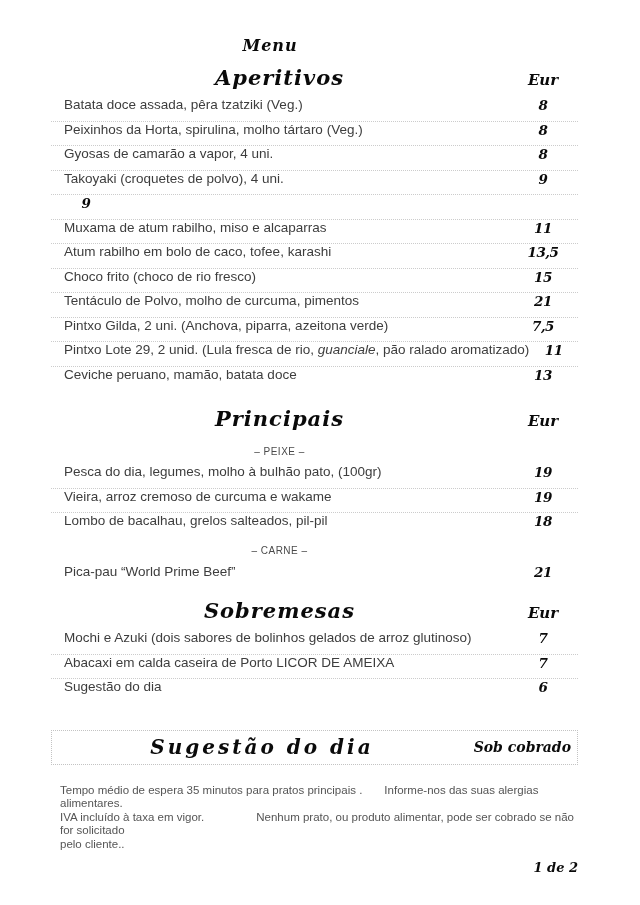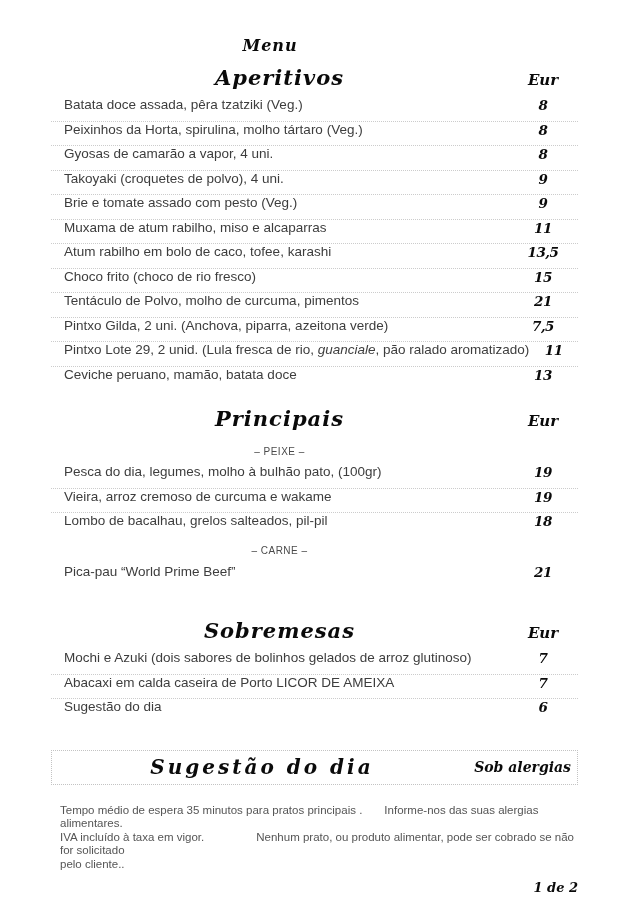--- a/index.html
+++ b/index.html
@@ -47,21 +47,21 @@
     font-weight:bold; font-style:italic;
     font-size:13.5px; color:#0a0a0a;
     letter-spacing:-0.5px;
   }
 
   .subhead { display:flex; align-items:center; height:26px; }
   .subhead-label { flex:1; text-align:center; font-size:10px; color:#4a4a4a; letter-spacing:0.5px; }
   .subhead-spacer { width:70px; }
 
   .gap-principais { margin-top:15px; }
-  .gap-sobremesas { margin-top:30px; }
+  .gap-sobremesas { margin-top:10px; }
 
   .suggestion-box {
     margin-top:26px;
     border:1.5px dotted #c3c3c3;
     height:35px;
     display:flex; align-items:center;
   }
   .box-title {
     flex:1; text-align:center;
     font-family:"DejaVu Serif", serif;
@@ -112,21 +112,20 @@
         </div>
         <div class="row">
           <div class="item-name">Gyosas de camarão a vapor, 4 uni.</div>
           <div class="item-price">8</div>
         </div>
         <div class="row">
           <div class="item-name">Takoyaki (croquetes de polvo), 4 uni.</div>
           <div class="item-price">9</div>
         </div>
         <div class="row">
-          <div class="item-name">Brie e tomate assado com pesto (Veg.)</div>
           <div class="item-price">9</div>
         </div>
         <div class="row">
           <div class="item-name">Muxama de atum rabilho, miso e alcaparras</div>
           <div class="item-price">11</div>
         </div>
         <div class="row">
           <div class="item-name">Atum rabilho em bolo de caco, tofee, karashi</div>
           <div class="item-price">13,5</div>
         </div>
@@ -206,21 +205,21 @@
         </div>
         <div class="row">
           <div class="item-name">Sugestão do dia</div>
           <div class="item-price">6</div>
         </div>
       </div>
     </div>
 
     <div class="suggestion-box">
       <div class="box-title">Sugestão do dia</div>
-      <div class="box-price">Sob alergias</div>
+      <div class="box-price">Sob cobrado</div>
     </div>
 
     <div class="footer">
       <div class="f-line"><span>Tempo médio de espera 35 minutos para pratos principais .</span><span class="g22">Informe-nos das suas alergias alimentares.</span></div>
       <div class="f-line"><span>IVA incluído à taxa em vigor.</span><span class="g52">Nenhum prato, ou produto alimentar, pode ser cobrado se não for solicitado</span></div>
       <div class="f-line"><span>pelo cliente..</span></div>
     </div>
 
     <div class="page-number">1 de 2</div>
 

